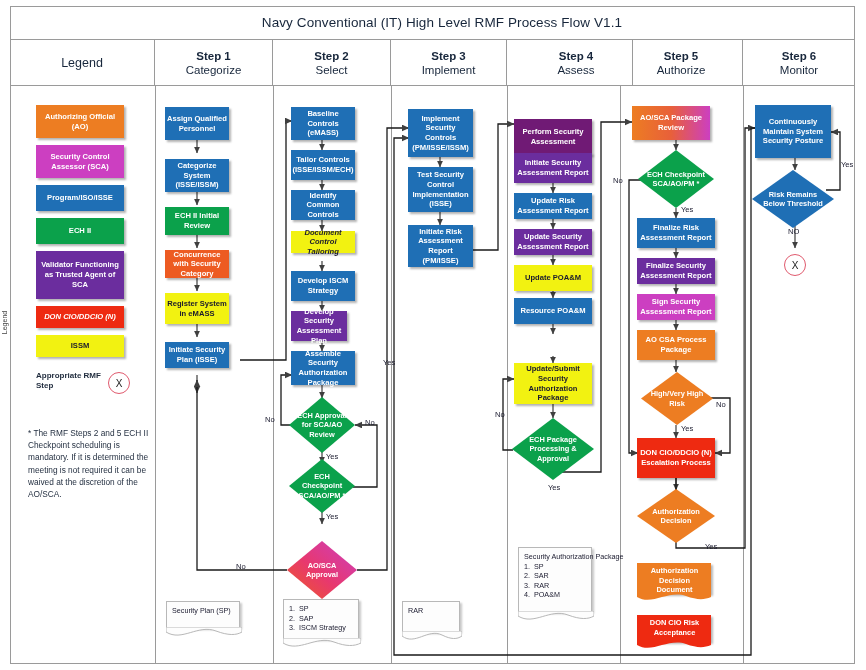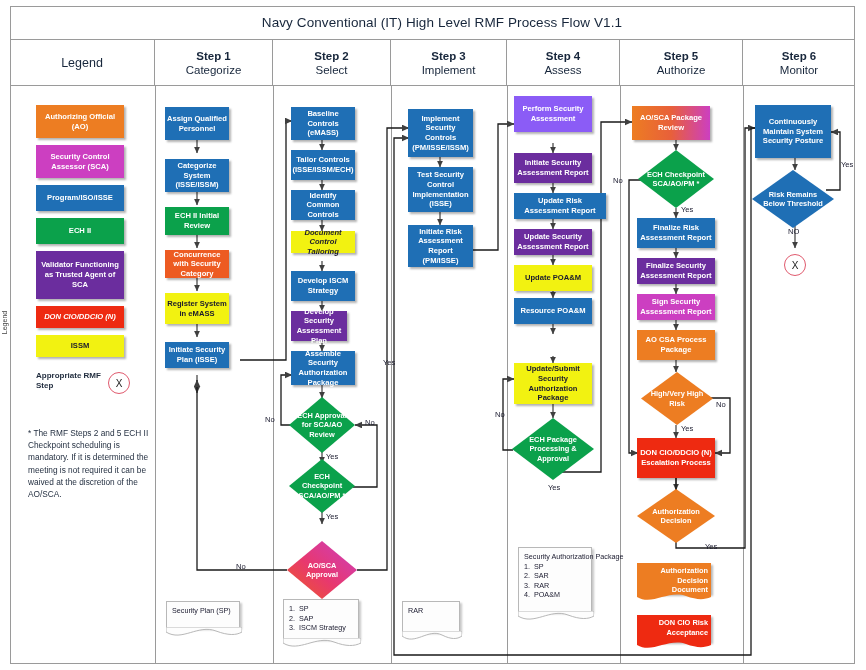--- a/index.html
+++ b/index.html
@@ -46,21 +46,21 @@
   .diamond .dtxt{position:absolute;left:0;top:0;width:100%;height:100%;display:flex;align-items:center;justify-content:center;
     text-align:center;color:#fff;font-size:7.4px;font-weight:bold;line-height:9.3px;padding:0 7px;box-sizing:border-box;}
 
   
   .doc{position:absolute;box-sizing:border-box;background:#fdfdfd;border:1px solid #b8b8b8;border-bottom:none;
     box-shadow:1.5px 1.5px 2px rgba(0,0,0,.22);}
   .doc .dtext{position:absolute;left:5px;top:4px;right:3px;font-size:7.2px;line-height:9.5px;color:#1a1a2e;text-align:left;font-weight:normal;}
   .doc .wave{position:absolute;left:-1px;right:-1px;bottom:-13px;height:14px;}
 
   .doc-color{position:absolute;box-sizing:border-box;box-shadow:1.5px 1.5px 2px rgba(0,0,0,.28);}
-  .doc-color .dtext{position:absolute;left:4px;top:3px;right:3px;font-size:7.4px;line-height:9.6px;color:#fff;font-weight:bold;text-align:right;}
+  .doc-color .dtext{position:absolute;left:4px;top:3px;right:3px;font-size:7.4px;line-height:9.6px;color:#fff;font-weight:bold;text-align:center;}
   .doc-color .wave{position:absolute;left:0;right:0;bottom:-11px;height:12px;}
 
   
   .xcirc{position:absolute;width:20px;height:20px;border:1.2px solid #e05a6e;border-radius:50%;
     display:flex;align-items:center;justify-content:center;font-size:10px;color:#222;font-weight:normal;background:#fff;}
 
   
   .legend-note{position:absolute;font-size:8.3px;line-height:12.2px;color:#1f2b3d;width:124px;}
   .legend-small{position:absolute;font-size:8px;line-height:10px;color:#1f2b3d;font-weight:bold;width:72px;}
 
@@ -89,21 +89,21 @@
       <div class="t2">Categorize</div>
     </div>
     <div class="hcell" style="left:263px;width:118px;">
       <div class="t1">Step 2</div>
       <div class="t2">Select</div>
     </div>
     <div class="hcell" style="left:381px;width:116px;">
       <div class="t1">Step 3</div>
       <div class="t2">Implement</div>
     </div>
-    <div class="hcell" style="left:497px;width:113px;">
+    <div class="hcell" style="left:510px;width:113px;">
       <div class="t1">Step 4</div>
       <div class="t2">Assess</div>
     </div>
     <div class="hcell" style="left:610px;width:123px;">
       <div class="t1">Step 5</div>
       <div class="t2">Authorize</div>
     </div>
     <div class="hcell" style="left:733px;width:112px;">
       <div class="t1">Step 6</div>
       <div class="t2">Monitor</div>
@@ -337,27 +337,27 @@
     <span>Initiate Risk Assessment Report (PM/ISSE)</span>
     </div>
 
   <div class="doc" style="left:402px;top:601px;width:58px;height:31px;">
     <div class="dtext">RAR</div>
     <svg class="wave" viewBox="0 0 60 14" preserveAspectRatio="none">
       <path d="M0,0 L0,5 C13,15 26,-3 40,4 C49,8.5 55,8.5 60,5 L60,0 Z" fill="#fdfdfd" stroke="#b8b8b8" stroke-width="1"></path>
     </svg>
   </div>
 
-  <div class="node" style="left:514px;top:96px;width:78px;height:36px;background:#8b5cf6;">
+  <div class="node" style="left:514px;top:119px;width:78px;height:36px;background:#701a75;">
     <span>Perform Security Assessment</span>
     </div>
   <div class="node" style="left:514px;top:153px;width:78px;height:30px;background:#6B2D9E;">
     <span>Initiate Security Assessment Report</span>
     </div>
-  <div class="node" style="left:514px;top:193px;width:92px;height:26px;background:#1F6FB5;">
+  <div class="node" style="left:514px;top:193px;width:78px;height:26px;background:#1F6FB5;">
     <span>Update Risk Assessment Report</span>
     </div>
   <div class="node" style="left:514px;top:229px;width:78px;height:26px;background:#6B2D9E;">
     <span>Update Security Assessment Report</span>
     </div>
   <div class="node" style="left:514px;top:265px;width:78px;height:26px;background:#F2F211;color:#1a1a2e;">
     <span>Update POA&amp;M</span>
     </div>
   <div class="node" style="left:514px;top:298px;width:78px;height:26px;background:#1F6FB5;">
     <span>Resource POA&amp;M</span>

